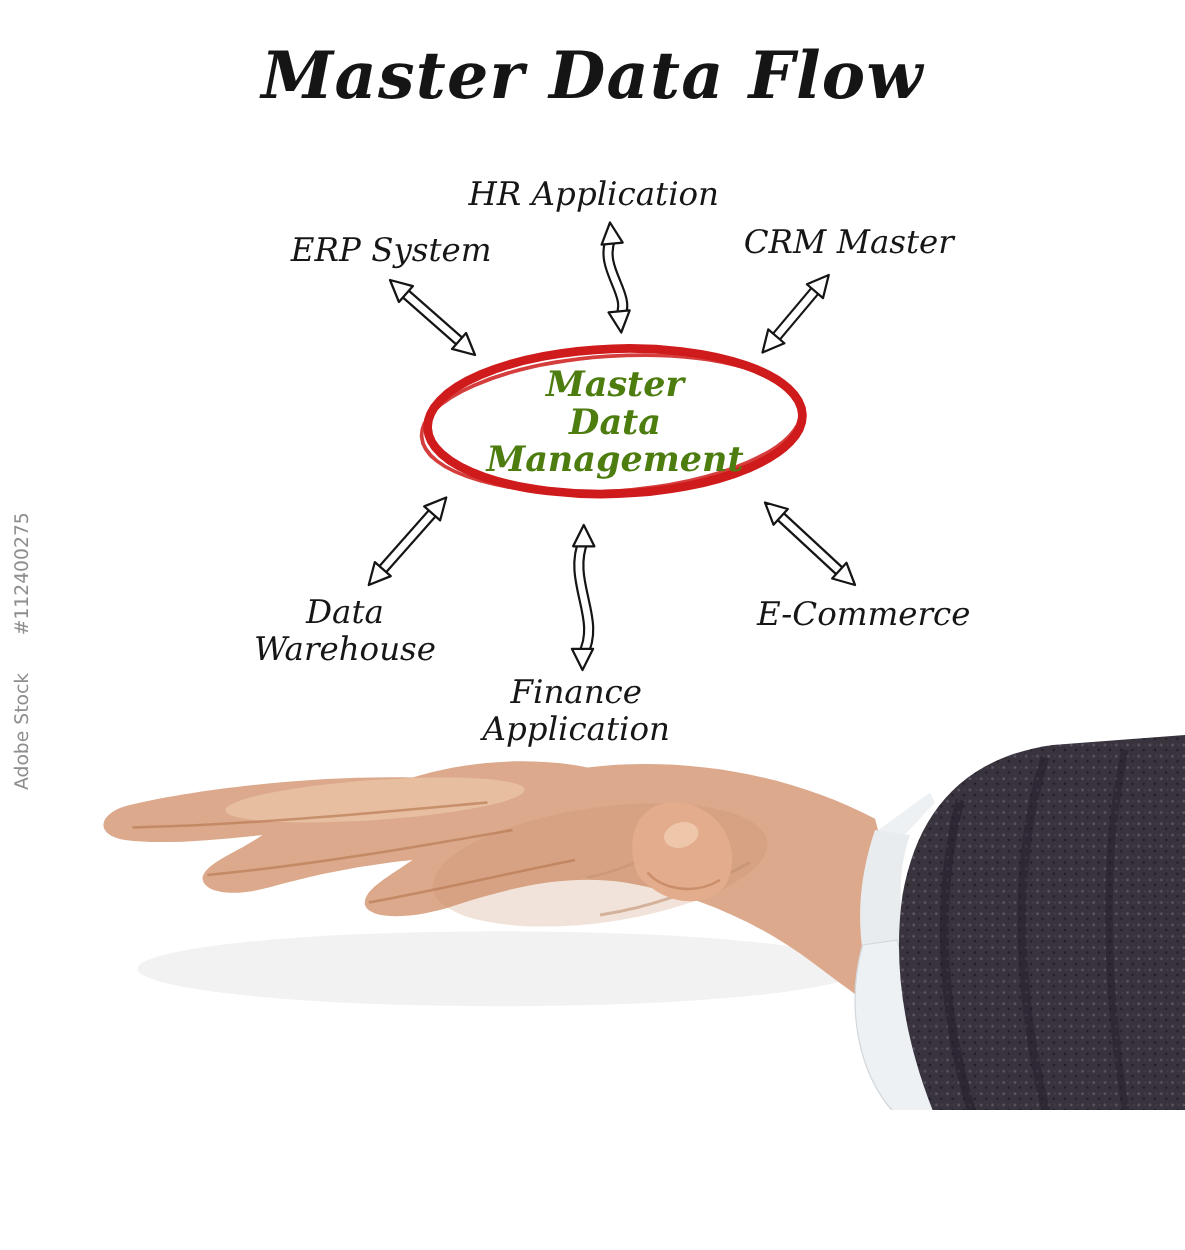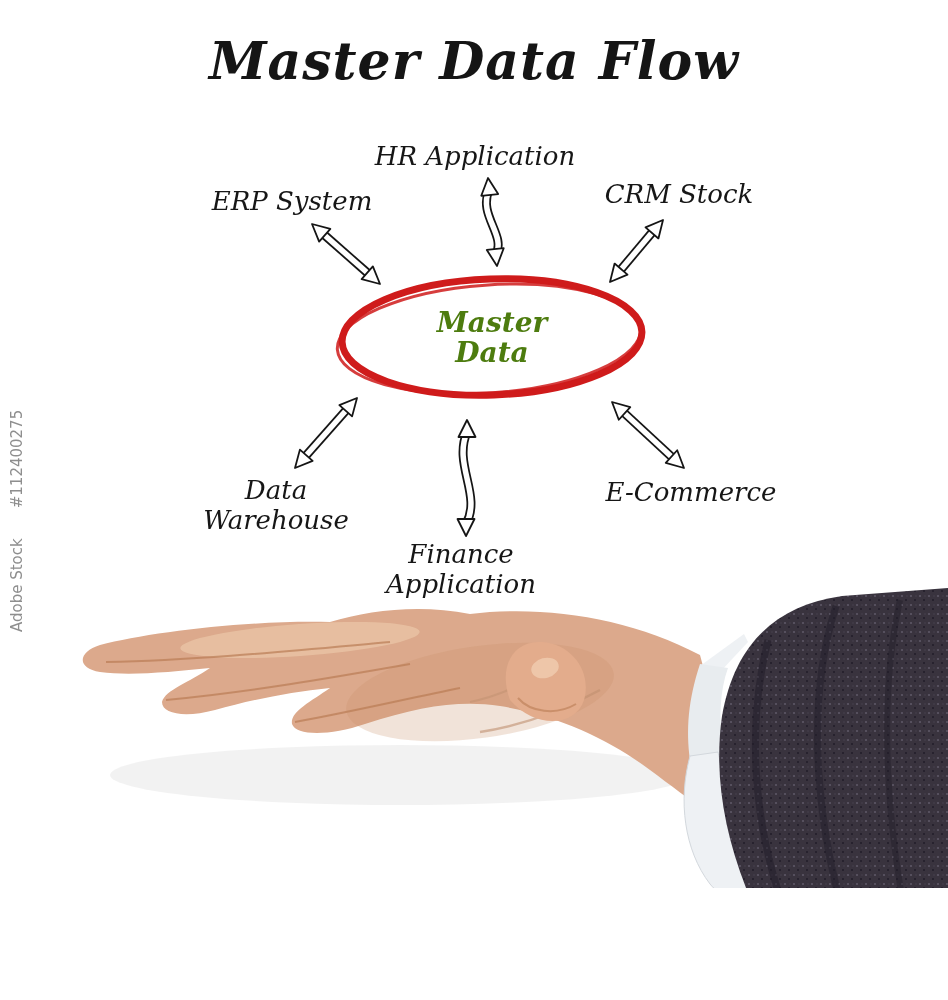--- a/index.html
+++ b/index.html
@@ -29,35 +29,36 @@
 <div id="stage">
 
   <div class="title">Master Data Flow</div>
 
   <div class="watermark">
     <span>Adobe Stock</span>
     <span>#112400275</span>
   </div>
 
   <div class="node-label" style="left:475px;top:156px;">HR Application</div>
-  <div class="node-label" style="left:292px;top:201px;">ERP System</div>
-  <div class="node-label" style="left:679px;top:194px;">CRM Stock</div>
+  <div class="node-label" style="left:313px;top:201px;">ERP System</div>
+  <div class="node-label" style="left:679px;top:194px;">CRM Master</div>
   <div class="node-label" style="left:276px;top:505px;">
     <span>Data</span>
     <span>Warehouse</span>
   </div>
   <div class="node-label" style="left:461px;top:569px;">
     <span>Finance</span>
     <span>Application</span>
   </div>
   <div class="node-label" style="left:691px;top:492px;">E-Commerce</div>
 
   <div class="center-label">
     <span>Master</span>
     <span>Data</span>
+    <span>Management</span>
   </div>
 
   <svg id="canvas" width="948" height="1000" viewBox="0 0 948 1000">
     <defs>
       <pattern id="tweed" width="9" height="9" patternUnits="userSpaceOnUse">
         <rect width="9" height="9" fill="#39333e"></rect>
         <circle cx="2" cy="2" r="1.1" fill="#5d5766"></circle>
         <circle cx="6" cy="6" r="1" fill="#211c28"></circle>
         <circle cx="7" cy="2" r="0.7" fill="#4a4452"></circle>
       </pattern>

